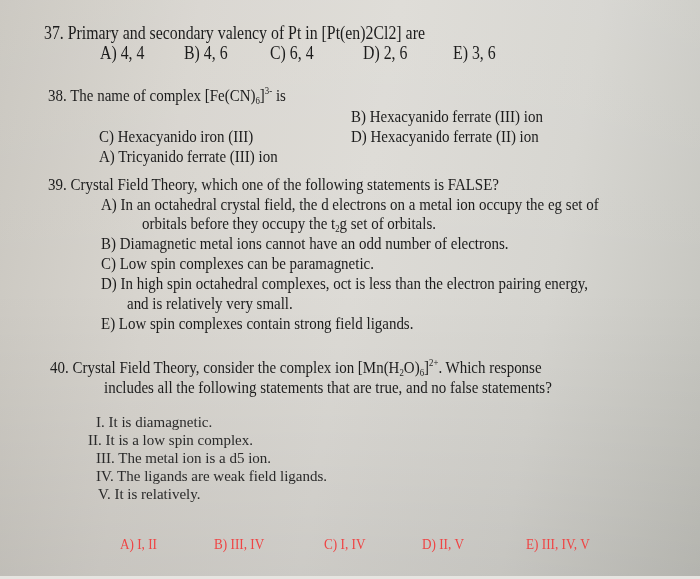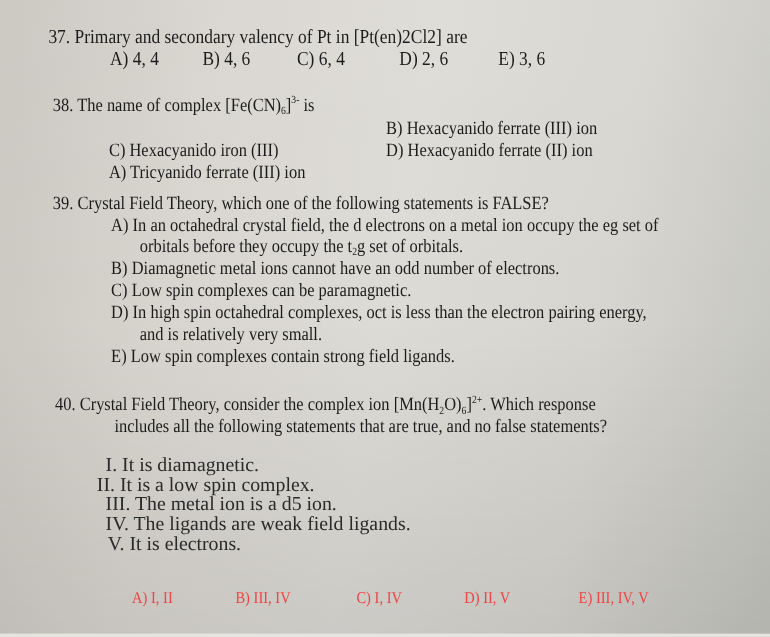--- a/index.html
+++ b/index.html
@@ -60,21 +60,21 @@
     #q38 .stem { left: 48px; top: 86px; }
 
     
     #q39 .stem { left: 48px; top: 175px; }
 
     
     #q40 .stem { left: 50px; top: 358px; }
 
     .stmt {
       position: absolute;
-      font-size: 18px;
+      font-size: 15px;
       line-height: 16px;
       white-space: nowrap;
       color: #2a2a2a;
     }
     .ans40 {
       position: absolute;
       top: 536px;
       font-size: 15px;
       white-space: nowrap;
       color: #ef4444;
@@ -125,21 +125,21 @@
 <div id="q39">
   <div class="line stem">
     <span class="cond">
       <span>39.</span>
       <span>Crystal Field Theory, which one of the following statements is FALSE?</span>
     </span>
   </div>
   <div class="line" style="left:101px; top:195px;">
     <span class="cond">A) In an octahedral crystal field, the d electrons on a metal ion occupy the eg set of</span>
   </div>
-  <div class="line" style="left:127px; top:214px;">
+  <div class="line" style="left:142px; top:214px;">
     <span class="cond"><span>orbitals before they occupy the t</span><sub>2</sub><span>g set of orbitals.</span></span>
   </div>
   <div class="line" style="left:101px; top:234px;">
     <span class="cond">B) Diamagnetic metal ions cannot have an odd number of electrons.</span>
   </div>
   <div class="line" style="left:101px; top:254px;">
     <span class="cond">C) Low spin complexes can be paramagnetic.</span>
   </div>
   <div class="line" style="left:101px; top:274px;">
     <span class="cond">D) In high spin octahedral complexes, oct is less than the electron pairing energy,</span>
@@ -160,21 +160,21 @@
     </span>
   </div>
   <div class="line" style="left:104px; top:378px;">
     <span class="cond">includes all the following statements that are true, and no false statements?</span>
   </div>
 
   <div class="stmt" style="left:96px; top:414px;">I. It is diamagnetic.</div>
   <div class="stmt" style="left:88px; top:432px;">II. It is a low spin complex.</div>
   <div class="stmt" style="left:96px; top:450px;">III. The metal ion is a d5 ion.</div>
   <div class="stmt" style="left:96px; top:468px;">IV. The ligands are weak field ligands.</div>
-  <div class="stmt" style="left:98px; top:486px;">V. It is electrons.</div>
+  <div class="stmt" style="left:98px; top:486px;">V. It is relatively.</div>
 
   <span class="ans40" style="left:120px;"><span class="cond">A) I, II</span></span>
   <span class="ans40" style="left:214px;"><span class="cond">B) III, IV</span></span>
   <span class="ans40" style="left:324px;"><span class="cond">C) I, IV</span></span>
   <span class="ans40" style="left:422px;"><span class="cond">D) II, V</span></span>
   <span class="ans40" style="left:526px;font-family:Liberation Serif, serif;"><span class="cond">E) III, IV, V</span></span>
 </div>
 
 <div class="bottom-edge"></div>
 

